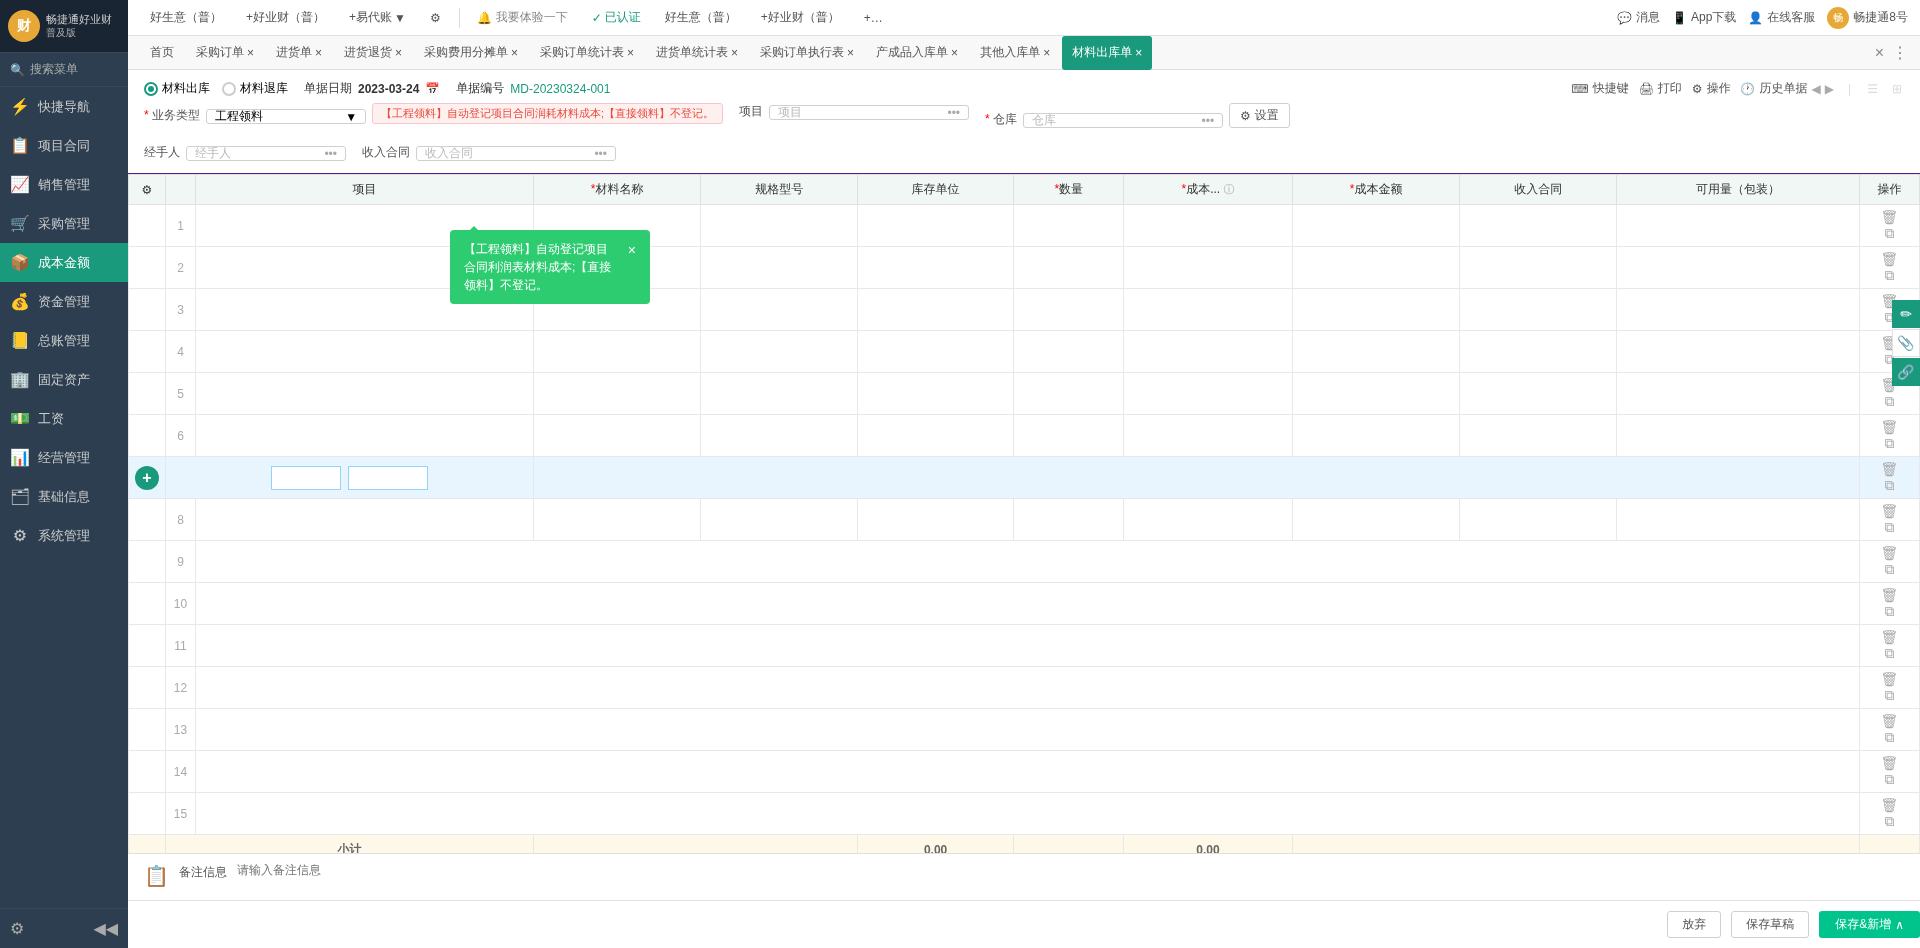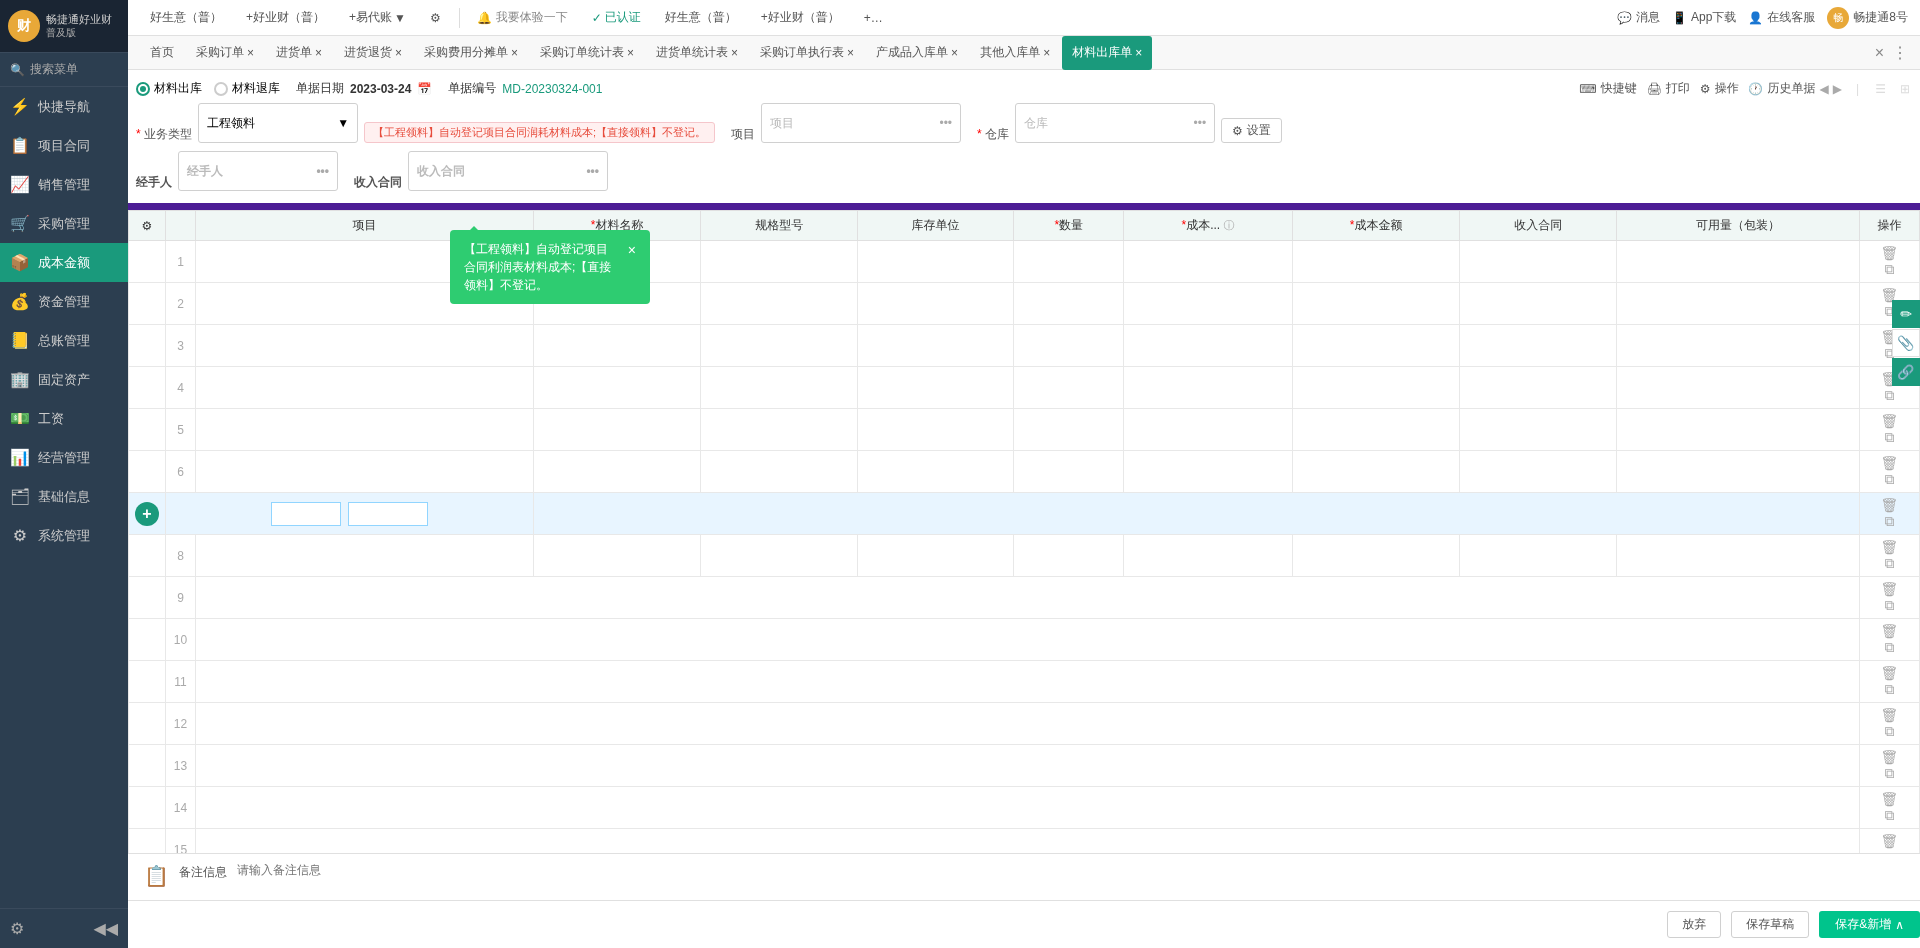--- a/index.html
+++ b/index.html
@@ -30,37 +30,37 @@
 
     
     .appbar { background: #f8f8f8; border-bottom: 1px solid #e0e0e0; padding: 0 12px; height: 34px; display: flex; align-items: center; justify-content: space-between; flex-shrink: 0; }
     .appbar-left { display: flex; align-items: center; gap: 2px; overflow: hidden; }
     .appbar-tab { padding: 0 10px; font-size: 12px; color: #555; cursor: pointer; white-space: nowrap; display: flex; align-items: center; gap: 3px; height: 34px; }
     .appbar-tab.active { background: #1a9a7c; color: white; border-radius: 3px; }
     .appbar-right { display: flex; align-items: center; gap: 8px; }
     .appbar-close { color: #888; cursor: pointer; font-size: 16px; }
 
     
-    .form-area { background: white; padding: 10px 8px 8px; border-bottom: 7px solid #4c1d95; flex-shrink: 0; }
+    .form-area { background: white; padding: 10px 16px 8px; border-bottom: 1px solid #4c1d95; flex-shrink: 0; }
     .form-row1 { display: flex; align-items: center; gap: 16px; margin-bottom: 6px; }
     .form-radio-group { display: flex; align-items: center; gap: 12px; }
     .form-radio { display: flex; align-items: center; gap: 4px; cursor: pointer; }
     .radio-dot { width: 14px; height: 14px; border-radius: 50%; border: 2px solid #ccc; display: flex; align-items: center; justify-content: center; }
     .radio-dot.checked { border-color: #1a9a7c; }
     .radio-dot.checked::after { content: ''; width: 6px; height: 6px; background: #1a9a7c; border-radius: 50%; }
     .form-date { display: flex; align-items: center; gap: 6px; color: #333; }
     .form-actions { display: flex; align-items: center; gap: 10px; margin-left: auto; }
     .form-action-btn { display: flex; align-items: center; gap: 4px; color: #555; cursor: pointer; font-size: 12px; }
 
     .form-row2 { display: flex; align-items: flex-start; gap: 16px; flex-wrap: wrap; }
     .field-group { display: flex; align-items: flex-end; gap: 6px; margin-bottom: 4px; }
     .field-label { color: #555; white-space: nowrap; }
     .field-label.required::before { content: '* '; color: red; }
     .field-placeholder { color: #bbb; }
-    .field-select { display: flex; align-items: center; border: 1px solid #d0d0d0; border-radius: 3px; padding: 3px 8px; font-size: 12px; min-width: 120px; height: 40px; gap: 22px; background: white; cursor: pointer; }
+    .field-select { display: flex; align-items: center; border: 1px solid #d0d0d0; border-radius: 3px; padding: 3px 8px; font-size: 12px; min-width: 120px; height: 15px; gap: 22px; background: white; cursor: pointer; }
     .field-dots { color: #aaa; margin-left: auto; cursor: pointer; }
     .error-msg { color: #e74c3c; font-size: 11px; background: #fff0f0; border: 1px solid #f5c6cb; border-radius: 3px; padding: 2px 8px; }
     .btn { padding: 4px 14px; border-radius: 3px; cursor: pointer; font-size: 12px; border: none; }
     .btn-default { background: white; border: 1px solid #d0d0d0; color: #555; }
     .btn-success { background: #00c48c; color: white; border: none; display: flex; align-items: center; gap: 4px; padding: 5px 16px; }
 
     
     .table-container { flex: 1; overflow-y: auto; overflow-x: auto; background: white; position: relative; }
     table { width: 100%; border-collapse: collapse; font-size: 12px; }
     thead th { background: #f0f7f5; border: 1px solid #e0e0e0; padding: 6px 8px; text-align: center; color: #333; font-weight: normal; white-space: nowrap; position: sticky; top: 0; z-index: 2; }
@@ -327,21 +327,21 @@
         <div class="field-select" style="min-width:200px;">
           <span class="field-placeholder">仓库</span>
           <span class="field-dots">•••</span>
         </div>
         <div class="settings-btn">
           <span>⚙</span>
           <span>设置</span>
         </div>
       </div>
     </div>
-    <div class="form-row2" style="margin-top:4px;font-weight:bold;">
+    <div class="form-row2" style="margin-top:12px;">
       <div class="field-group">
         <span class="field-label">经手人</span>
         <div class="field-select" style="min-width:160px;">
           <span class="field-placeholder">经手人</span>
           <span class="field-dots">•••</span>
         </div>
       </div>
       <div class="field-group">
         <span class="field-label">收入合同</span>
         <div class="field-select" style="min-width:200px;">

